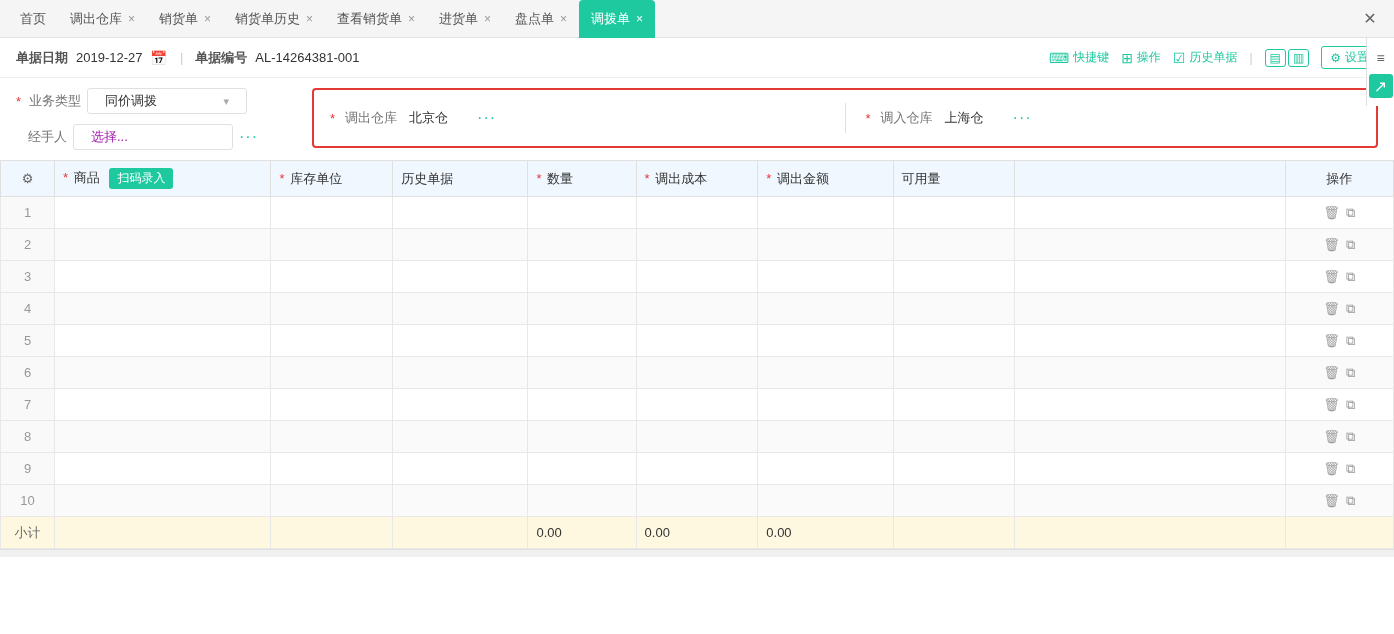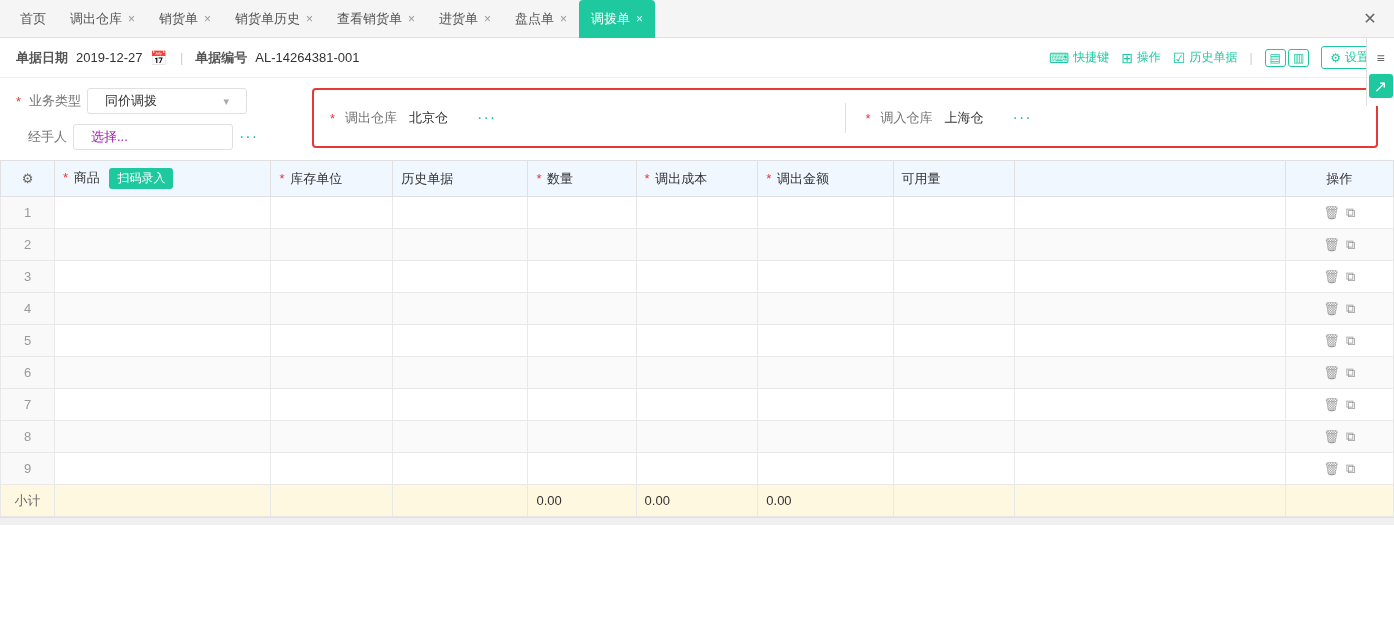--- a/index.html
+++ b/index.html
@@ -574,20 +574,37 @@
             <td></td>
             <td>
               <div class="ops-cell">
                 <span class="op-icon" style="font-size: 13px;">🗑</span>
                 <span class="op-icon" style="font-size: 13px;">⧉</span>
               </div>
             </td>
           </tr>
           <tr>
             <td class="row-num">9</td>
+            <td></td>
+            <td></td>
+            <td></td>
+            <td></td>
+            <td></td>
+            <td></td>
+            <td></td>
+            <td></td>
+            <td>
+              <div class="ops-cell">
+                <span class="op-icon" style="font-size: 13px;">🗑</span>
+                <span class="op-icon" style="font-size: 13px;">⧉</span>
+              </div>
+            </td>
+          </tr>
+          <tr>
+            <td class="row-num">10</td>
             <td></td>
             <td></td>
             <td></td>
             <td></td>
             <td></td>
             <td></td>
             <td></td>
             <td></td>
             <td>
               <div class="ops-cell">

